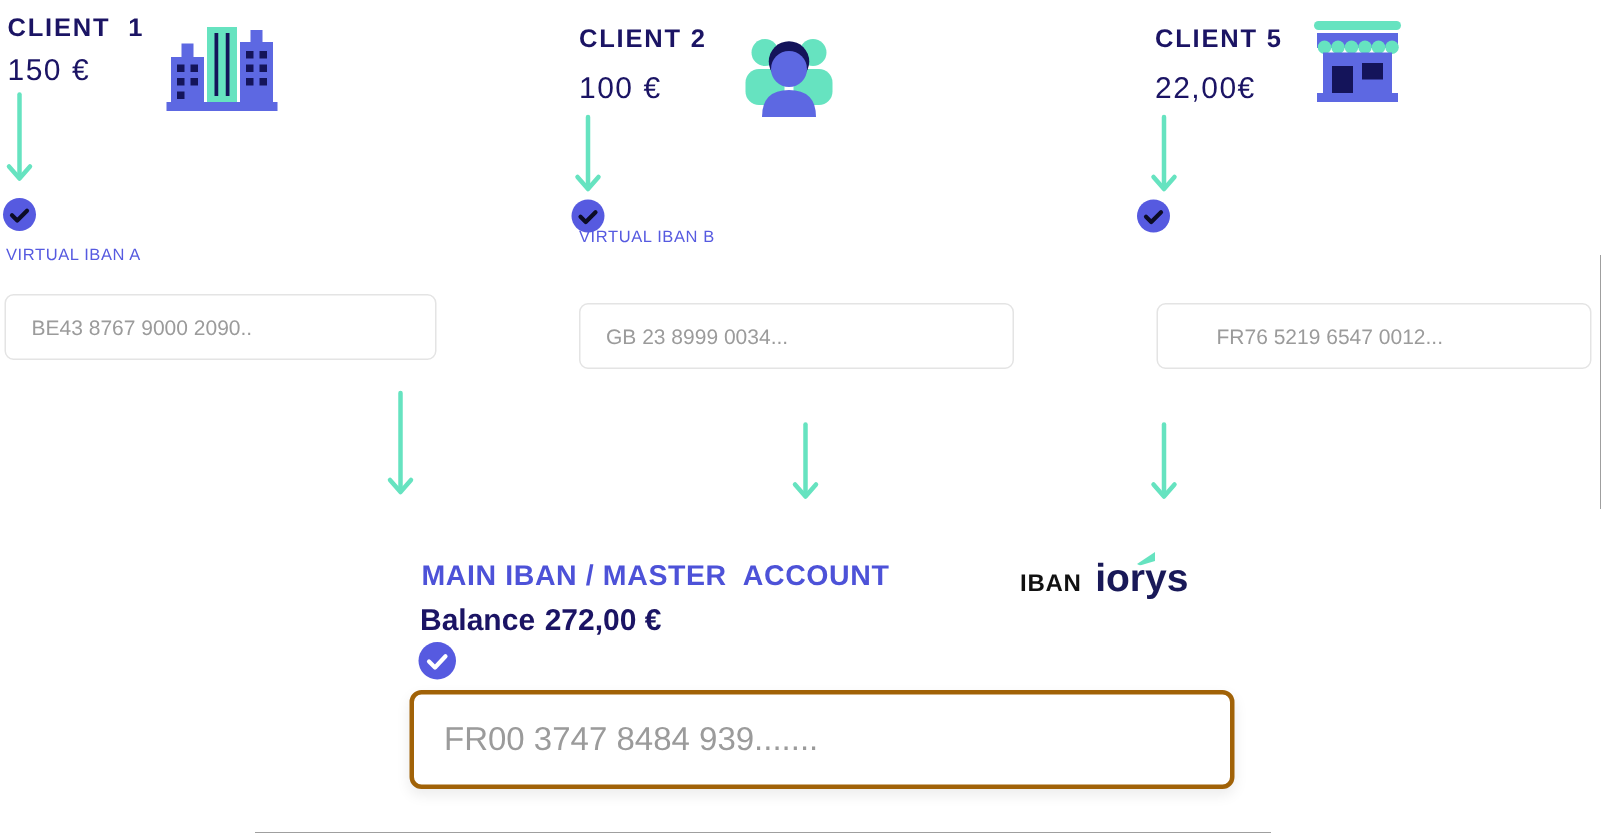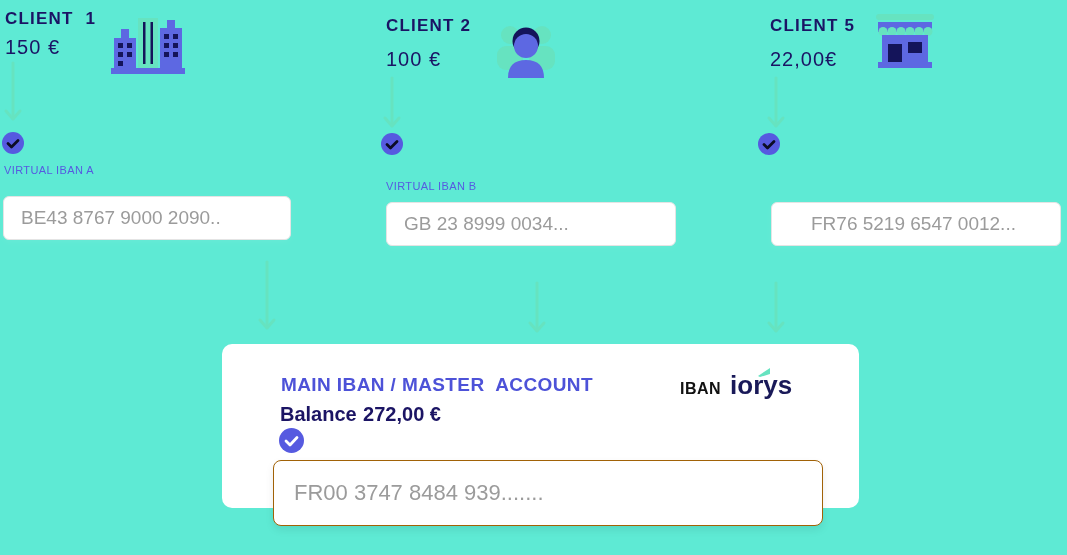--- a/index.html
+++ b/index.html
@@ -6,28 +6,28 @@
     --navy:#1b1464;
     --purple:#565ae0;
     --teal:#66e3c0;
     --gray:#9b9b9b;
     --title-purple:#4d52d8;
     --icon-navy:#14145a;
     --icon-purple:#5d68e2;
   }
   *{margin:0;padding:0;box-sizing:border-box;}
   body{background:#000;font-family:"Liberation Sans","DejaVu Sans",sans-serif;}
-  .canvas{position:relative;width:1067px;height:555px;background:#5eead4;overflow:hidden;}
+  .canvas{position:relative;width:1067px;height:555px;background:#ffffff;overflow:hidden;}
   .abs{position:absolute;}
   .client-label{font-size:17px;font-weight:700;letter-spacing:1.2px;color:var(--navy);white-space:pre;}
   .client-amount{font-size:20px;font-weight:500;letter-spacing:1px;color:var(--navy);}
   .viban-label{font-size:11px;font-weight:400;letter-spacing:.4px;color:var(--purple);}
   .iban-input{
     display:block;background:#fff;border:1px solid #e4e4e4;border-radius:6px;
-    color:var(--gray);font-size:19px;font-family:"Liberation Sans","DejaVu Sans",sans-serif;
+    color:var(--gray);font-size:14px;font-family:"Liberation Sans","DejaVu Sans",sans-serif;
     padding:0 0 0 17px;outline:none;box-shadow:0 2px 6px rgba(255,255,255,0.06);
   }
   .arrow{display:block;}
   .arrow line,.arrow polyline{stroke:var(--teal);stroke-width:3;fill:none;stroke-linecap:round;stroke-linejoin:round;}
   .check{border-radius:50%;background:var(--purple);display:flex;align-items:center;justify-content:center;}
   .check svg{display:block;}
   .check polyline{fill:none;stroke-width:2.8;stroke-linecap:round;stroke-linejoin:round;}
   .check.on-black polyline{stroke:#0c0c26;}
   .check.on-white polyline{stroke:#ffffff;}
   .card{
@@ -36,21 +36,21 @@
   }
   .card-title{position:absolute;left:59px;top:30px;font-size:19px;font-weight:700;
     letter-spacing:.4px;color:var(--title-purple);white-space:pre;}
   .balance{position:absolute;left:58px;top:59px;font-size:20px;font-weight:700;color:var(--navy);}
   .balance .bal-value{margin-left:.32em;}
   .logo{position:absolute;left:458px;top:26px;display:flex;align-items:baseline;gap:9px;}
   .logo-iban{font-size:16px;font-weight:800;letter-spacing:.5px;color:#111;}
   .logo-iorys{position:relative;font-size:26px;font-weight:800;color:#191958;}
   .logo-accent{position:absolute;left:10px;top:-5px;}
   .main-input{position:absolute;left:51px;top:116px;width:550px;height:66px;font-size:22px;
-    border:1px solid #a16207;border-radius:8px;box-shadow:0 4px 9px rgba(0,0,0,0.08);padding-left:20px;}
+    border:3px solid #a16207;border-radius:8px;box-shadow:0 4px 9px rgba(0,0,0,0.08);padding-left:20px;}
 </style>
 </head>
 <body>
 
 <div class="canvas">
 
   <div class="abs client-label" style="left:5px;top:9px;">CLIENT  1</div>
   <div class="abs client-amount" style="left:5px;top:36px;">150 €</div>
 
   <svg class="abs" style="left:110px;top:12px;" width="76" height="62" viewBox="0 0 76 62">
@@ -106,21 +106,21 @@
     <line x1="10" y1="2" x2="10" y2="49"></line>
       <polyline points="3,42 10,50 17,42"></polyline>
   </svg>
 
   <div class="abs check on-black" style="left:381px;top:133px;width:22px;height:22px;">
     <svg width="22" height="22" viewBox="0 0 22 22">
         <polyline points="6,11.5 9.5,15 16,8.5"></polyline>
       </svg>
   </div>
 
-  <div class="abs viban-label" style="left:386px;top:180px;">VIRTUAL IBAN B</div>
+  <div class="abs viban-label" style="left:386px;top:152px;">VIRTUAL IBAN B</div>
   <input class="abs iban-input" style="left: 386px; top: 202px; width: 290px; height: 44px;" readonly="" value="GB 23 8999 0034...">
 
   <div class="abs client-label" style="left:770px;top:16px;">CLIENT 5</div>
   <div class="abs client-amount" style="left:770px;top:48px;">22,00€</div>
 
   <svg class="abs" style="left:874px;top:14px;" width="62" height="56" viewBox="0 0 62 56">
     <rect x="2" y="0" width="58" height="6" rx="3" fill="var(--teal)"></rect>
     <rect x="4" y="8" width="54" height="10" fill="var(--icon-purple)"></rect>
     <circle cx="9" cy="17.5" r="4.5" fill="var(--teal)"></circle>
     <circle cx="18" cy="17.5" r="4.5" fill="var(--teal)"></circle>

